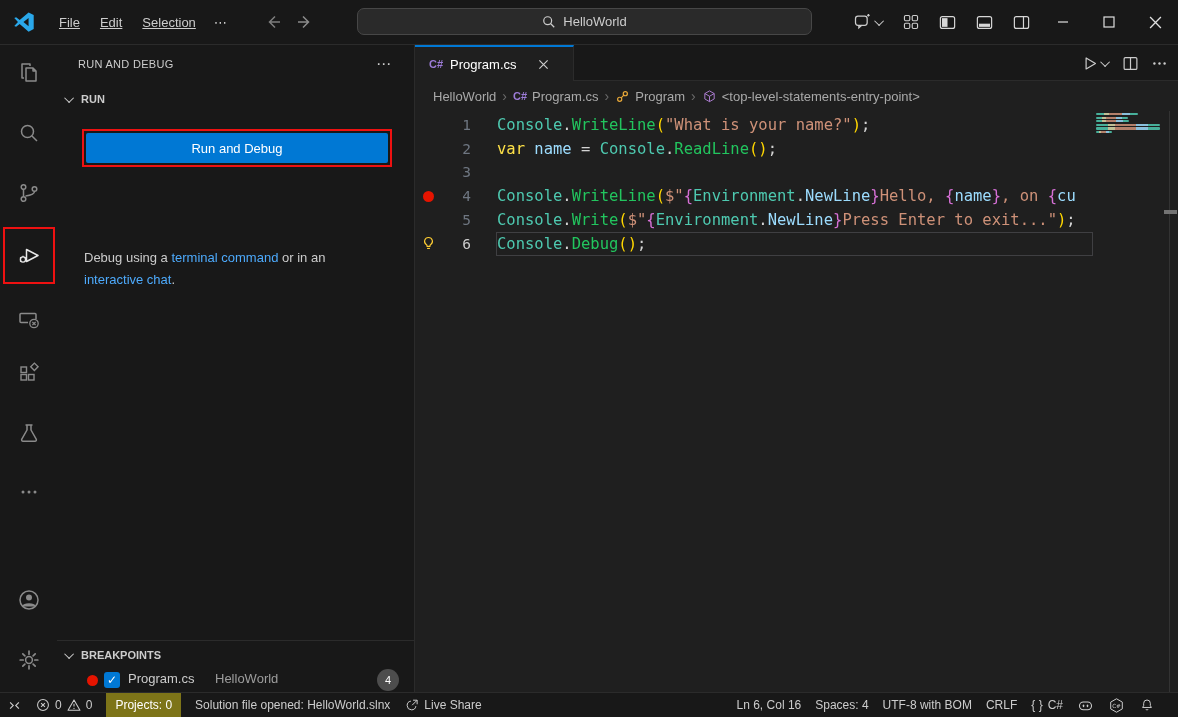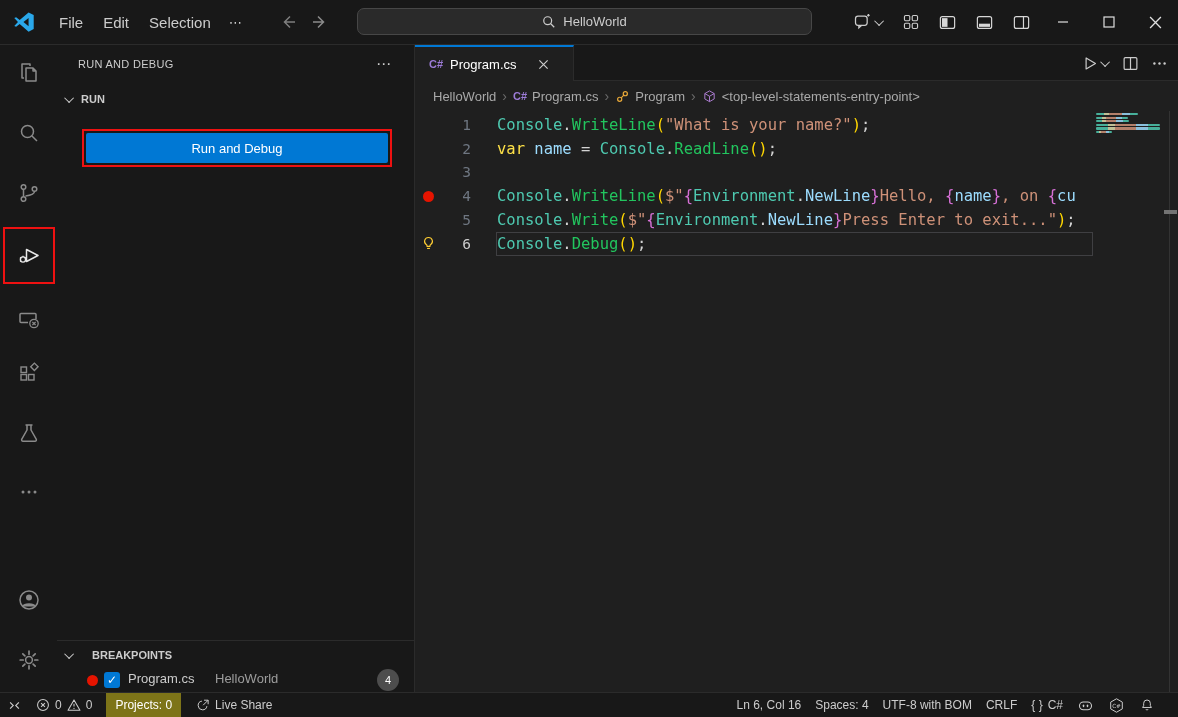--- a/index.html
+++ b/index.html
@@ -4,21 +4,21 @@
 <style>
   * { margin:0; padding:0; box-sizing:border-box; }
   html,body { width:1178px; height:717px; overflow:hidden; background:#1f1f1f;
     font-family:"Liberation Sans","DejaVu Sans",sans-serif; color:#cccccc; }
   svg { display:block; }
 
   
   .titlebar { position:absolute; left:0; top:0; width:1178px; height:45px;
     background:#181818; border-bottom:1px solid #2b2b2b; display:flex; align-items:center; }
   .tb-logo { width:22px; height:22px; margin:0 14px 0 13px; }
-  .menu-item { font-size:15px; color:#cccccc; padding:4px 10px; border-radius:5px; }
+  .menu-item { font-size:13px; color:#cccccc; padding:4px 10px; border-radius:5px;text-decoration:underline; }
   .menu-more { padding:4px 8px; letter-spacing:1px; color:#cccccc; font-size:13px; }
   .nav-arrows { display:flex; gap:14px; margin-left:28px; }
   .cmd-center { position:absolute; left:357px; top:8px; width:455px; height:27px;
     background:#2a2a2a; border:1px solid #474747; border-radius:7px;
     display:flex; align-items:center; justify-content:center; gap:7px;
     font-size:13px; color:#cdcdcd; }
   .tb-right { position:absolute; right:0; top:0; height:44px; display:flex; align-items:center; }
   .tb-ic { padding:0 9px; display:flex; align-items:center; gap:4px; }
   .win-btn { width:46px; height:44px; display:flex; align-items:center; justify-content:center; }
 
@@ -36,21 +36,21 @@
   .sb-run-header { position:absolute; left:10px; top:48px; display:flex; align-items:center; gap:7px;
     font-size:11px; font-weight:bold; color:#cccccc; }
   .run-annotation { position:absolute; left:25px; top:84px; width:310px; height:38px;
     border:2px solid #ee1111; }
   .run-btn { position:absolute; left:2px; top:2px; right:2px; bottom:2px; background:#0078d4;
     color:#ffffff; font-size:13px; display:flex; align-items:center; justify-content:center;
     border:none; border-radius:2px; cursor:pointer; font-family:inherit; }
   .sb-para { position:absolute; left:27px; width:302px; font-size:13px; line-height:22px; color:#cccccc; }
   .sb-link { color:#4daafc; cursor:pointer; }
   .bp-section { position:absolute; left:0; right:0; top:595px; bottom:0; border-top:1px solid #2b2b2b; }
-  .bp-header { position:absolute; left:10px; top:8px; display:flex; align-items:center; gap:18px;
+  .bp-header { position:absolute; left:10px; top:8px; display:flex; align-items:center; gap:7px;
     font-size:11px; font-weight:bold; color:#cccccc; }
   .bp-row { position:absolute; left:0; right:0; top:28px; height:22px; }
   .bp-dot { position:absolute; left:30px; top:6px; width:11px; height:11px; border-radius:50%; background:#e51400; }
   .bp-check { position:absolute; left:47px; top:3px; width:16px; height:16px; background:#0078d4;
     border-radius:3px; color:#ffffff; font-size:12px; display:flex; align-items:center; justify-content:center; }
   .bp-file { position:absolute; left:71px; top:2px; font-size:13px; color:#cccccc; }
   .bp-proj { position:absolute; left:158px; top:2px; font-size:13px; color:#9d9d9d; }
   .bp-badge { position:absolute; right:15px; top:0px; min-width:22px; height:22px; border-radius:11px;
     background:#4d4d4d; color:#ffffff; font-size:11px; display:flex; align-items:center; justify-content:center; }
 
@@ -230,20 +230,23 @@
 
 <div class="sidebar">
   <div class="sb-header">RUN AND DEBUG</div>
   <div class="sb-more">⋯</div>
   <div class="sb-run-header">
     <div class="chev"></div>
     <span>RUN</span>
   </div>
   <div class="run-annotation">
     <button class="run-btn">Run and Debug</button>
+  </div>
+  <div class="sb-para" style="top:202px">
+    <span>Debug using a </span><span class="sb-link">terminal command</span><span> or in an </span><span class="sb-link">interactive chat</span><span>.</span>
   </div>
   <div class="bp-section">
     <div class="bp-header">
       <div class="chev"></div>
       <span>BREAKPOINTS</span>
     </div>
     <div class="bp-row">
       <div class="bp-dot"></div>
       <div class="bp-check">✓</div>
       <div class="bp-file">Program.cs</div>
@@ -347,20 +350,21 @@
       </svg>
       <span>0</span>
       <svg width="14" height="14" viewBox="0 0 16 16">
         <path d="M8 2.2 14.8 14H1.2z" stroke="#cccccc" stroke-width="1.2" fill="none" stroke-linejoin="round"></path>
         <path d="M8 6.5v3.2" stroke="#cccccc" stroke-width="1.2"></path>
           <circle cx="8" cy="11.8" r=".8" fill="#cccccc"></circle>
       </svg>
       <span>0</span>
     </div>
     <div class="st-item st-projects">Projects: 0</div>
+    <div class="st-item">Solution file opened: HelloWorld.slnx</div>
     <div class="st-item">
       <svg width="15" height="15" viewBox="0 0 24 24">
         <path d="M11 5a7 7 0 1 0 8 8" stroke="#cccccc" stroke-width="1.6" fill="none"></path>
         <path d="M14.5 3.5H21V10 M21 3.5l-8 8" stroke="#cccccc" stroke-width="1.6" fill="none"></path>
       </svg>
       <span>Live Share</span>
     </div>
   </div>
   <div class="st-right">
     <div class="st-item">Ln 6, Col 16</div>

